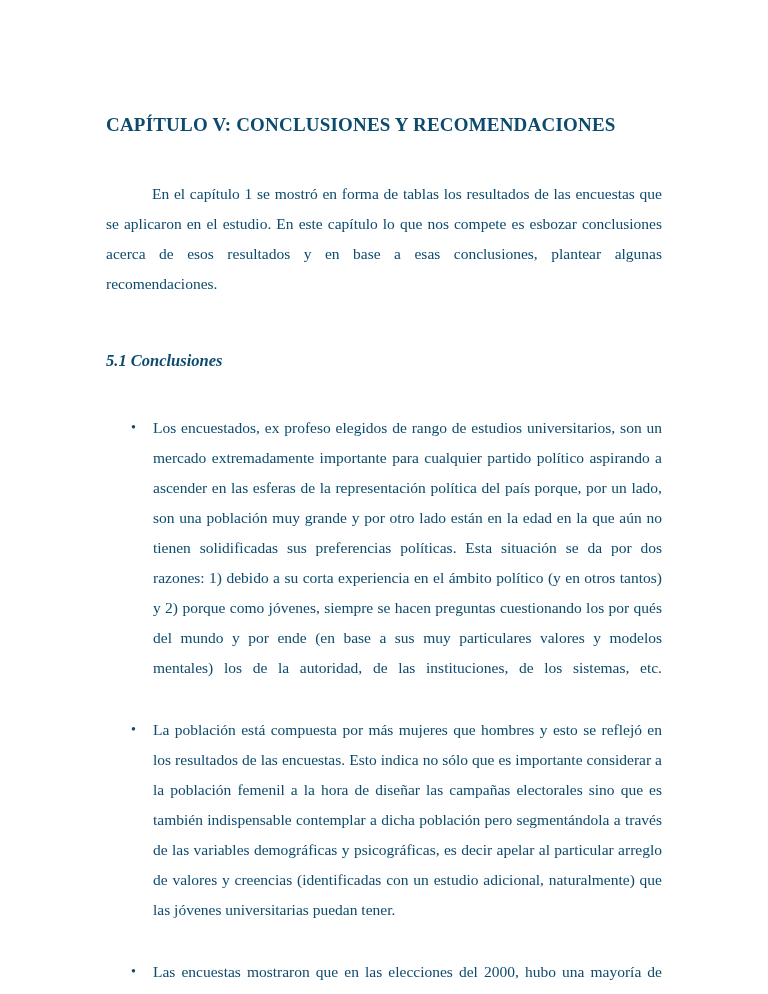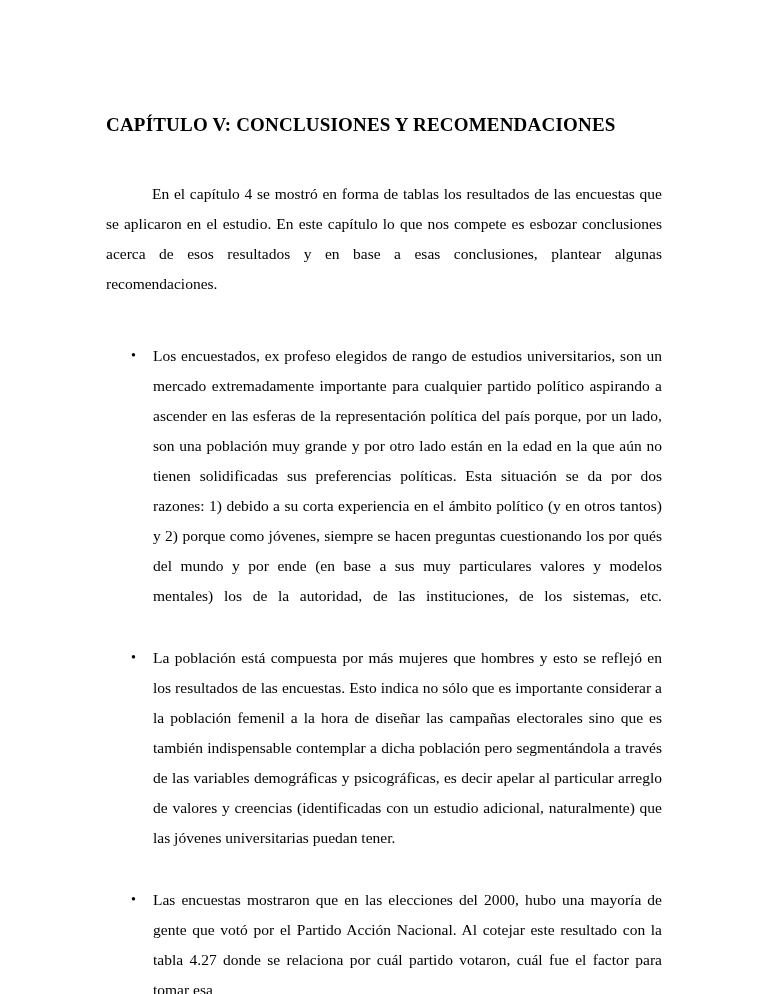--- a/index.html
+++ b/index.html
@@ -5,21 +5,21 @@
   html, body {
     margin: 0;
     padding: 0;
     background: #ffffff;
   }
   .page {
     position: relative;
     width: 768px;
     height: 994px;
     background: #ffffff;
-    color: #000000;
+    color: #0c4a6e;
     font-family: "Liberation Serif", serif;
     overflow: hidden;
     box-sizing: border-box;
   }
   .content {
     box-sizing: border-box;
     padding: 100px 106px 0 106px;
   }
   .doc-title {
     font-size: 19px;
@@ -65,22 +65,23 @@
   }
 </style>
 </head>
 <body>
 
 <div class="page">
   <div class="content">
 
     <h1 class="doc-title">CAPÍTULO V: CONCLUSIONES Y RECOMENDACIONES</h1>
 
-    <p class="intro-paragraph">En el capítulo 4 se mostró en forma de tablas los resultados de las encuestas que se aplicaron en el estudio. En este capítulo lo que nos compete es esbozar conclusiones acerca de esos resultados y en base a esas conclusiones, plantear algunas recomendaciones.</p>
+    <p class="intro-paragraph">En el capítulo 1 se mostró en forma de tablas los resultados de las encuestas que se aplicaron en el estudio. En este capítulo lo que nos compete es esbozar conclusiones acerca de esos resultados y en base a esas conclusiones, plantear algunas recomendaciones.</p>
 
+    <h2 class="section-heading">5.1 Conclusiones</h2>
 
     <div class="bullet-list">
 
       <div class="bullet-item justify-last">
         <span class="bullet-marker">•</span>
         <span class="bullet-text">Los encuestados, ex profeso elegidos de rango de estudios universitarios, son un mercado extremadamente importante para cualquier partido político aspirando a ascender en las esferas de la representación política del país porque, por un lado, son una población muy grande y por otro lado están en la edad en la que aún no tienen solidificadas sus preferencias políticas. Esta situación se da por dos razones: 1) debido a su corta experiencia en el ámbito político (y en otros tantos) y 2) porque como jóvenes, siempre se hacen preguntas cuestionando los por qués del mundo y por ende (en base a sus muy particulares valores y modelos mentales) los de la autoridad, de las instituciones, de los sistemas, etc.</span>
       </div>
 
       <div class="bullet-item">
         <span class="bullet-marker">•</span>

